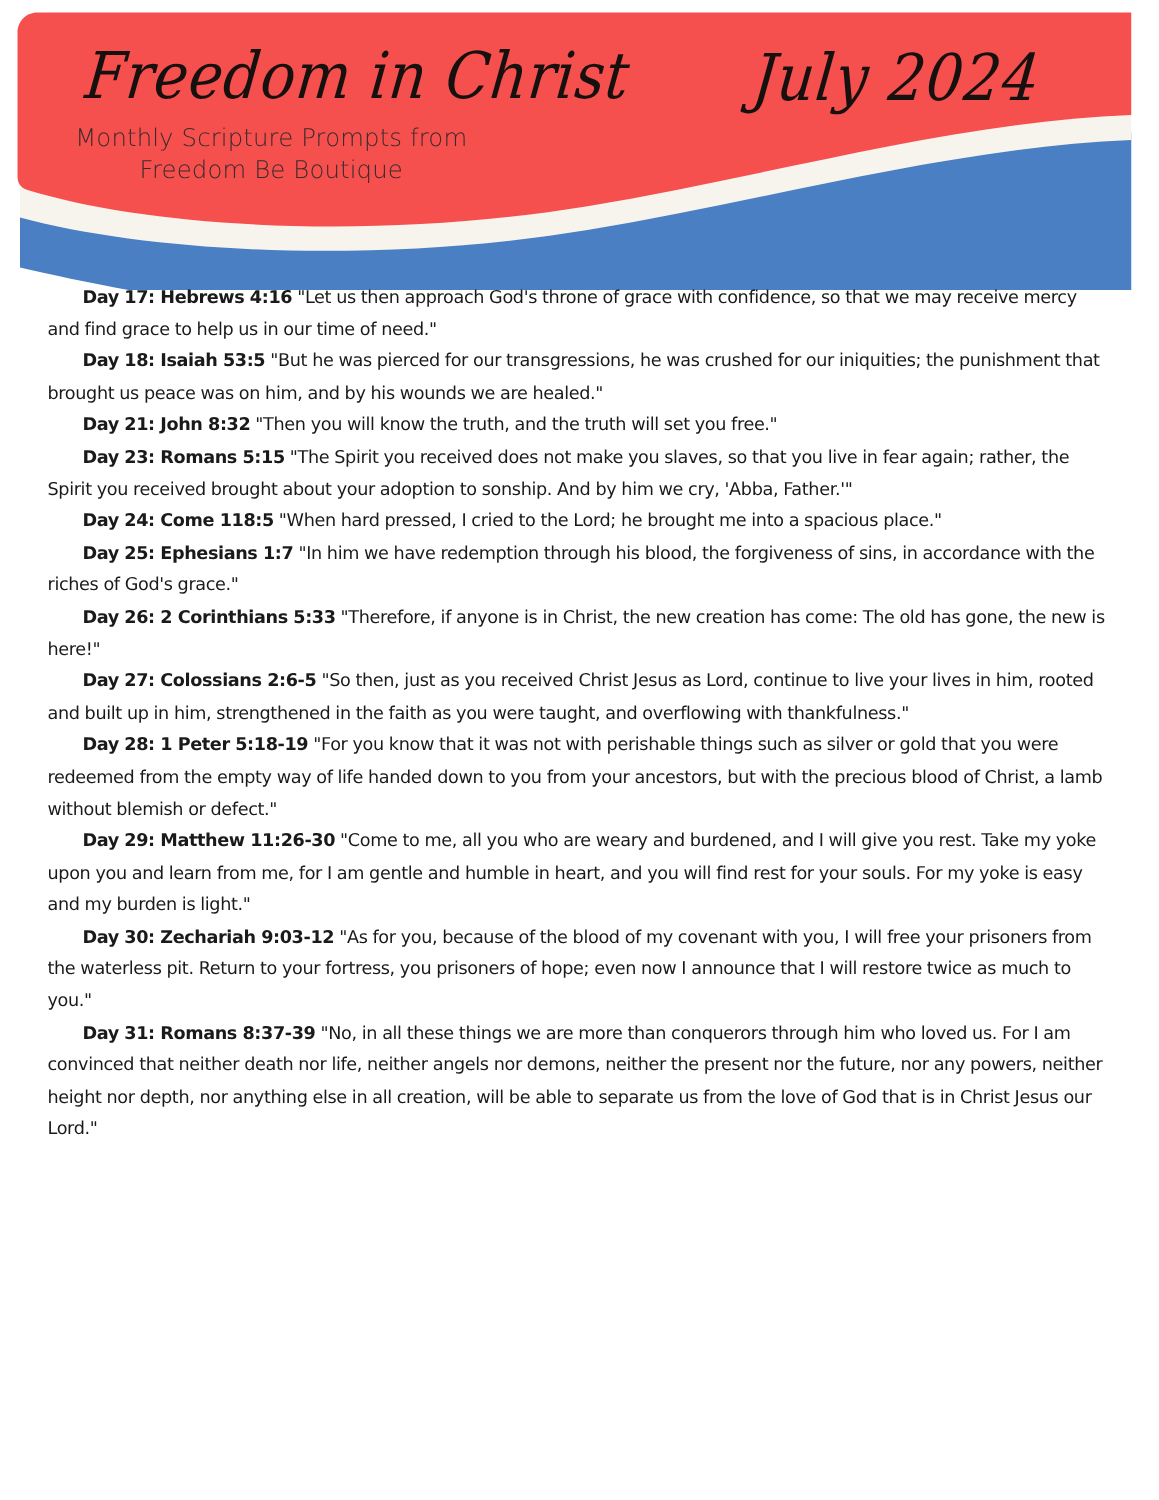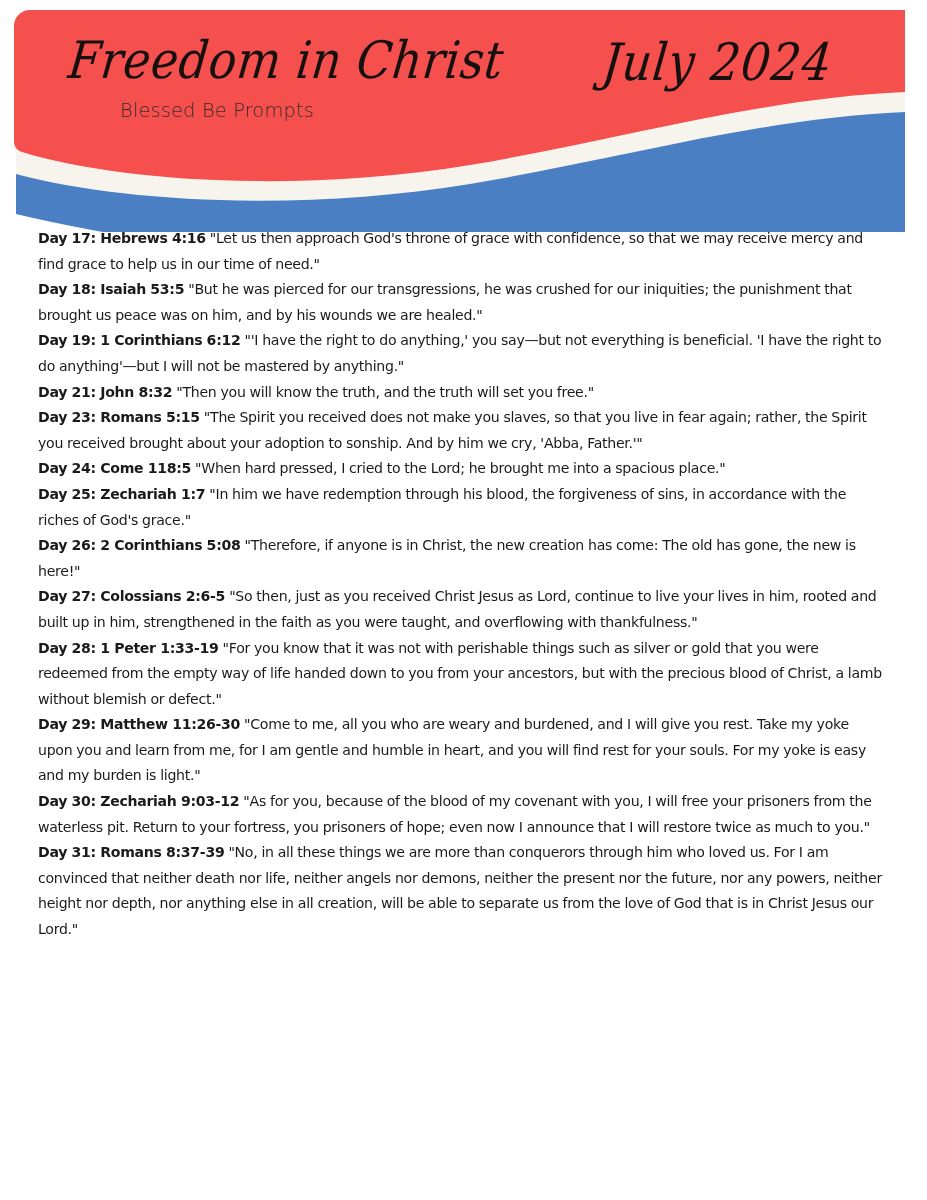--- a/index.html
+++ b/index.html
@@ -99,20 +99,21 @@
     color: #1a1a1a;
     margin: 0 0 0 0;
     text-align: left;
     letter-spacing: -0.28px;
     word-spacing: -0.2px;
   }
 
   .ref {
     font-weight: bold;
     letter-spacing: -0.3px;
+    margin-left: 28px;
   }
 
   .verse {
     font-weight: 400;
   }
 </style>
 </head>
 <body>
 
 <div class="banner">
@@ -148,32 +149,32 @@
                C 16,150 14,146 14,141
                L 14,26
                C 14,17 21,10 30,10 Z"></path>
     </g>
   </svg>
 
   <div class="banner-text">
     <div class="title-script">Freedom in Christ</div>
     <div class="date-script">July 2024</div>
     <div class="subtitle">
-      <span class="subtitle-line">Blessed Be Prompts</span>
+      <span class="subtitle-line">Monthly Scripture Prompts from</span>
+      <span class="subtitle-line">Freedom Be Boutique</span>
     </div>
   </div>
 </div>
 
 <div class="content" id="entry-container">
     <p class="entry"><span class="ref">Day 17: Hebrews 4:16</span> <span class="verse">"Let us then approach God's throne of grace with confidence, so that we may receive mercy and find grace to help us in our time of need."</span></p>
     <p class="entry"><span class="ref">Day 18: Isaiah 53:5</span> <span class="verse">"But he was pierced for our transgressions, he was crushed for our iniquities; the punishment that brought us peace was on him, and by his wounds we are healed."</span></p>
-    <p class="entry"><span class="ref">Day 19: 1 Corinthians 6:12</span> <span class="verse">"'I have the right to do anything,' you say—but not everything is beneficial. 'I have the right to do anything'—but I will not be mastered by anything."</span></p>
     <p class="entry"><span class="ref">Day 21: John 8:32</span> <span class="verse">"Then you will know the truth, and the truth will set you free."</span></p>
     <p class="entry"><span class="ref">Day 23: Romans 5:15</span> <span class="verse">"The Spirit you received does not make you slaves, so that you live in fear again; rather, the Spirit you received brought about your adoption to sonship. And by him we cry, 'Abba, Father.'"</span></p>
     <p class="entry"><span class="ref">Day 24: Come 118:5</span> <span class="verse">"When hard pressed, I cried to the Lord; he brought me into a spacious place."</span></p>
-    <p class="entry"><span class="ref">Day 25: Zechariah 1:7</span> <span class="verse">"In him we have redemption through his blood, the forgiveness of sins, in accordance with the riches of God's grace."</span></p>
-    <p class="entry"><span class="ref">Day 26: 2 Corinthians 5:08</span> <span class="verse">"Therefore, if anyone is in Christ, the new creation has come: The old has gone, the new is here!"</span></p>
+    <p class="entry"><span class="ref">Day 25: Ephesians 1:7</span> <span class="verse">"In him we have redemption through his blood, the forgiveness of sins, in accordance with the riches of God's grace."</span></p>
+    <p class="entry"><span class="ref">Day 26: 2 Corinthians 5:33</span> <span class="verse">"Therefore, if anyone is in Christ, the new creation has come: The old has gone, the new is here!"</span></p>
     <p class="entry"><span class="ref">Day 27: Colossians 2:6-5</span> <span class="verse">"So then, just as you received Christ Jesus as Lord, continue to live your lives in him, rooted and built up in him, strengthened in the faith as you were taught, and overflowing with thankfulness."</span></p>
-    <p class="entry"><span class="ref">Day 28: 1 Peter 1:33-19</span> <span class="verse">"For you know that it was not with perishable things such as silver or gold that you were redeemed from the empty way of life handed down to you from your ancestors, but with the precious blood of Christ, a lamb without blemish or defect."</span></p>
+    <p class="entry"><span class="ref">Day 28: 1 Peter 5:18-19</span> <span class="verse">"For you know that it was not with perishable things such as silver or gold that you were redeemed from the empty way of life handed down to you from your ancestors, but with the precious blood of Christ, a lamb without blemish or defect."</span></p>
     <p class="entry"><span class="ref">Day 29: Matthew 11:26-30</span> <span class="verse">"Come to me, all you who are weary and burdened, and I will give you rest. Take my yoke upon you and learn from me, for I am gentle and humble in heart, and you will find rest for your souls. For my yoke is easy and my burden is light."</span></p>
     <p class="entry"><span class="ref">Day 30: Zechariah 9:03-12</span> <span class="verse">"As for you, because of the blood of my covenant with you, I will free your prisoners from the waterless pit. Return to your fortress, you prisoners of hope; even now I announce that I will restore twice as much to you."</span></p>
     <p class="entry"><span class="ref">Day 31: Romans 8:37-39</span> <span class="verse">"No, in all these things we are more than conquerors through him who loved us. For I am convinced that neither death nor life, neither angels nor demons, neither the present nor the future, nor any powers, neither height nor depth, nor anything else in all creation, will be able to separate us from the love of God that is in Christ Jesus our Lord."</span></p>
   </div>
 
 </body></html>

